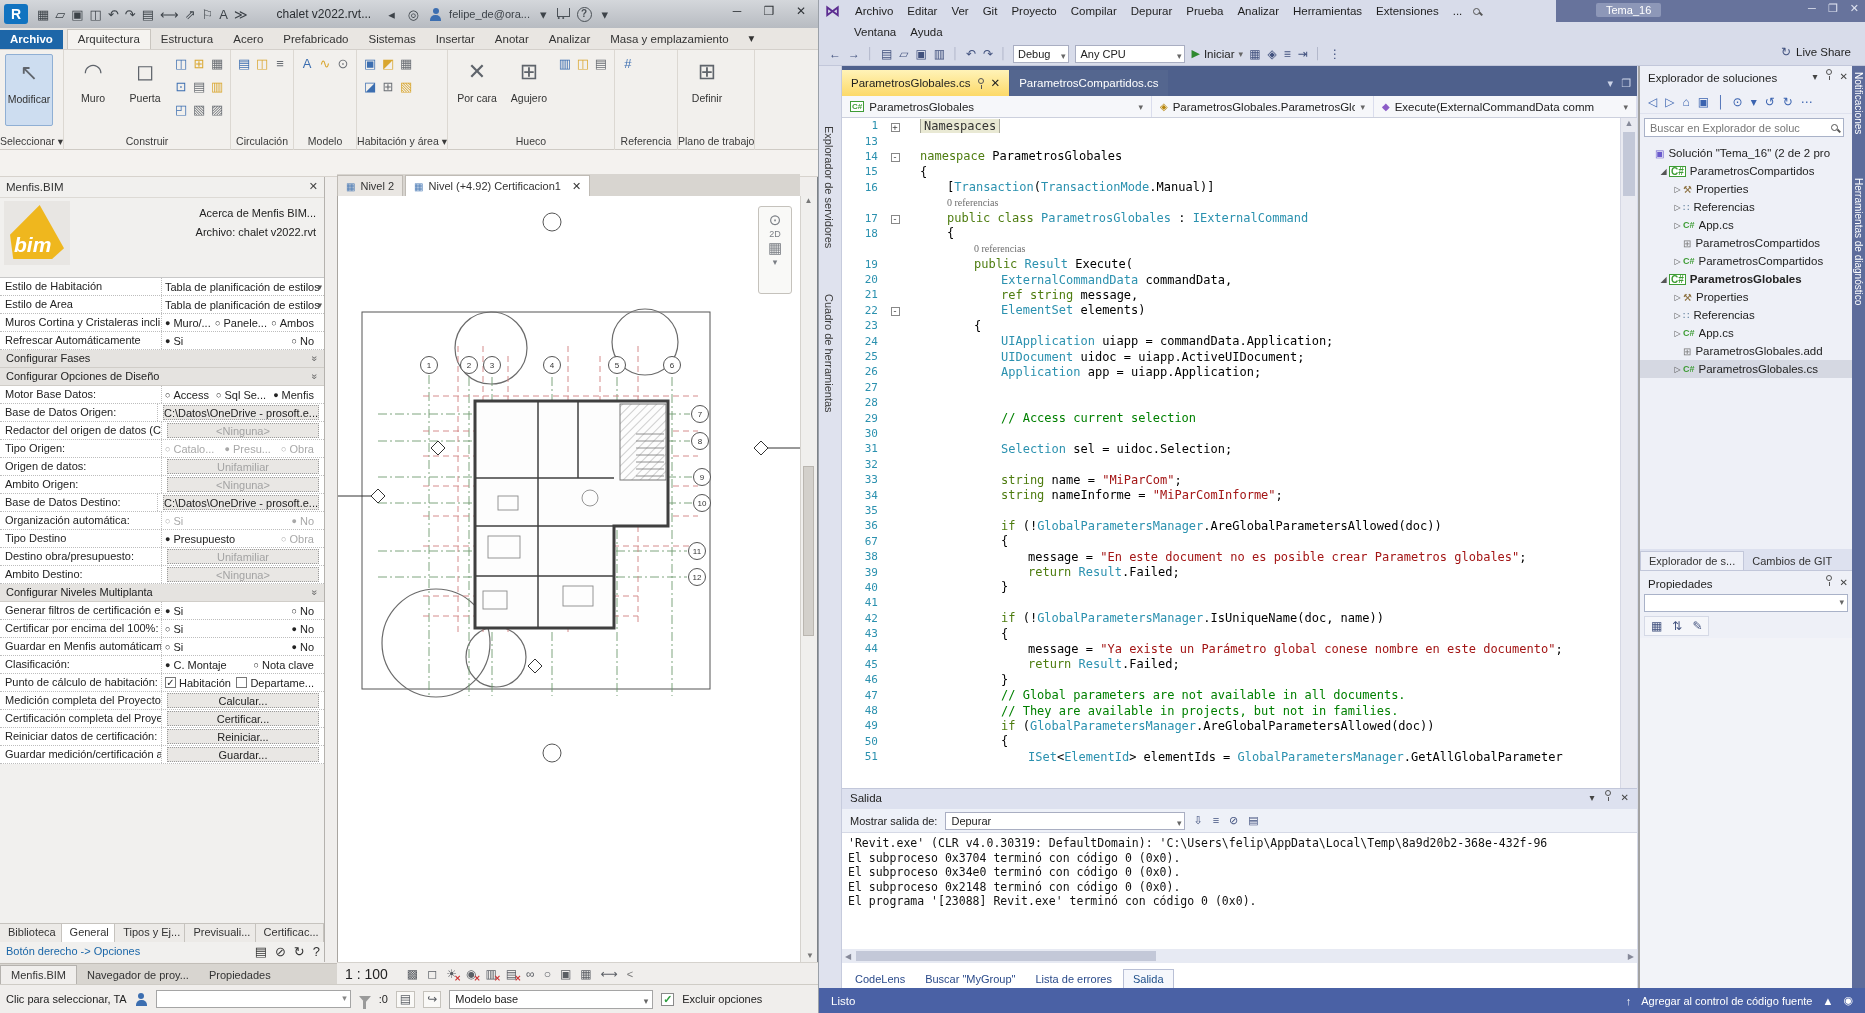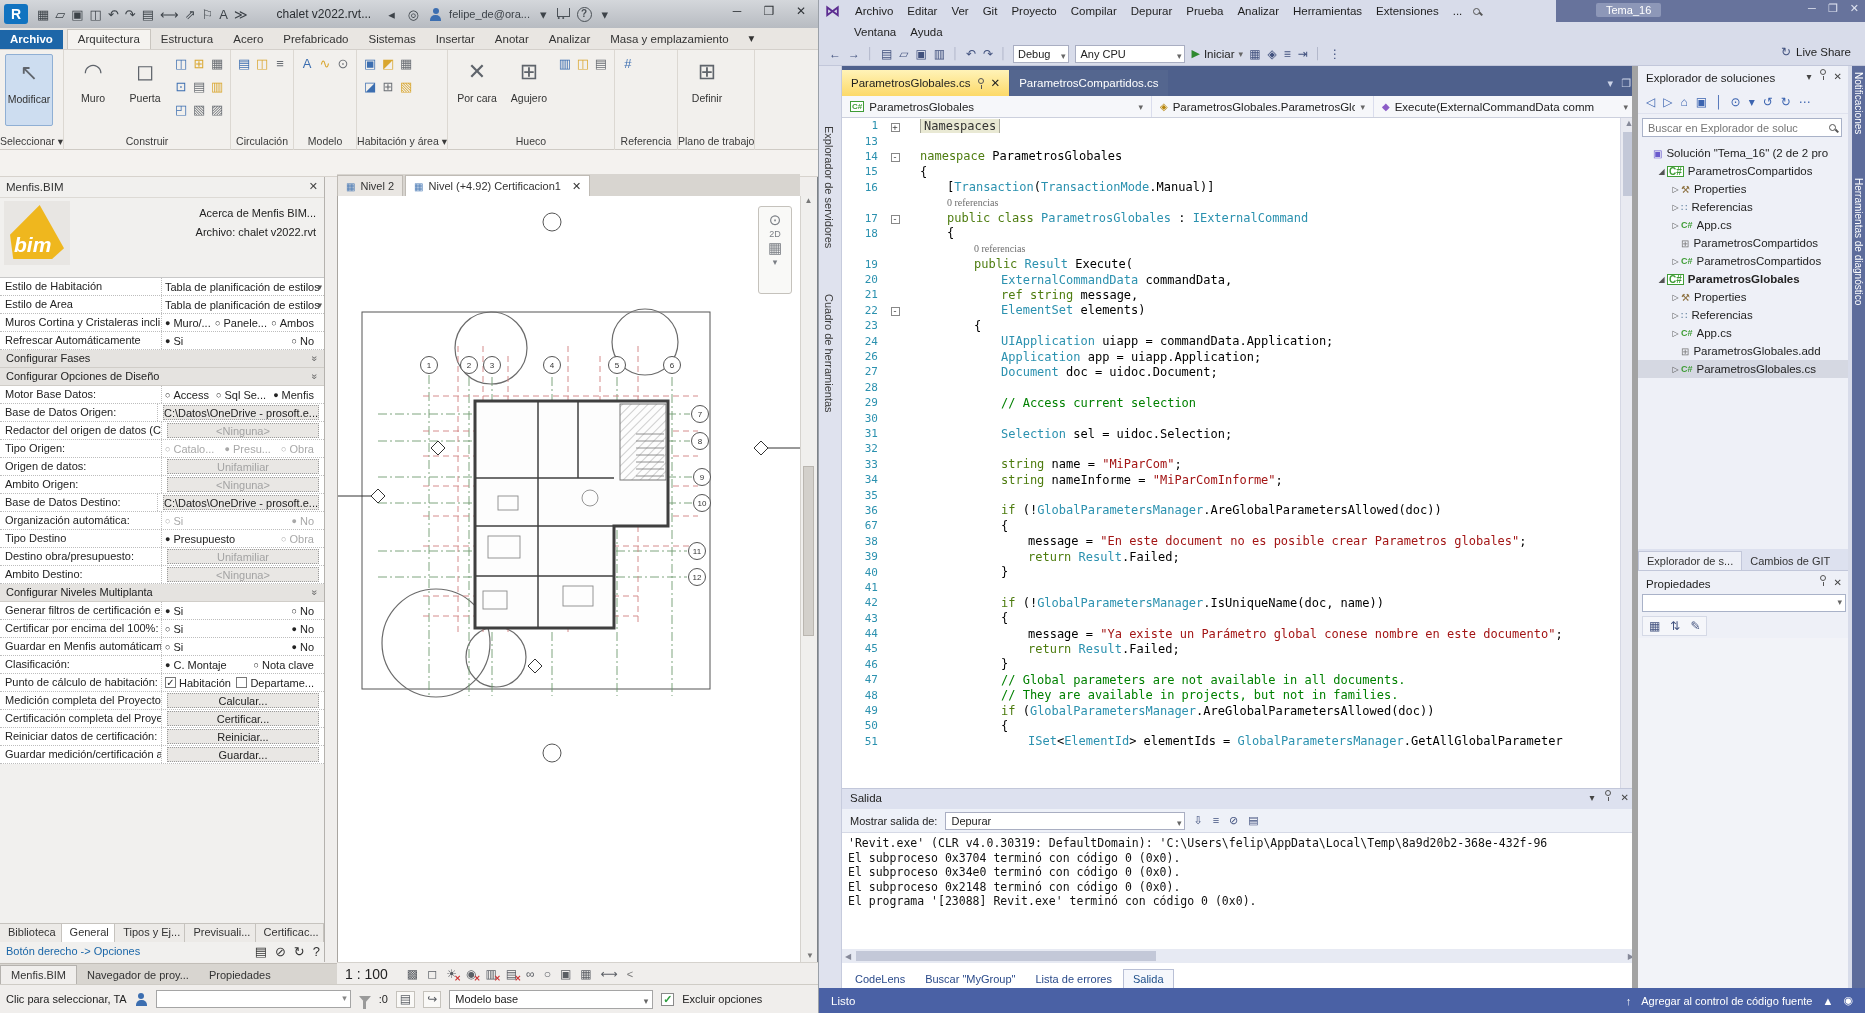--- a/index.html
+++ b/index.html
@@ -172,21 +172,21 @@
   #out-hscroll .thumb { position:absolute; left:14px; top:2px; width:300px; height:10px; background:#c3c8d8; }
 
   #panel-tabs { position:absolute; left:23px; top:964px; width:795px; height:24px; display:flex; gap:2px; align-items:flex-end; padding-left:4px; }
   .ptab { font-size:11px; color:#2a4a8a; padding:3px 9px; }
   .ptab.active { background:#f5f7fc; border:1px solid #b9c0d6; border-bottom:none; color:#1e4f8a; }
 
   #vs-status { position:absolute; left:0; top:988px; width:100%; height:25px; background:#4a61a5; color:#fff; display:flex; align-items:center; padding:0 12px; font-size:11.5px; }
   .vst-right { margin-left:auto; display:flex; gap:10px; align-items:center; font-size:11px; }
 
   
-  #vs-rightdock { position:absolute; right:17px; top:66px; width:216px; height:922px; background:#eef0f7; border-left:6px solid #a3a3a3; }
+  #vs-rightdock { position:absolute; right:11px; top:66px; width:216px; height:922px; background:#eef0f7; border-left:2px solid #a3a3a3; }
   #sln-title { position:absolute; left:0; top:2px; width:100%; padding:4px 8px; font-size:11.5px; color:#1e1e1e; }
   .sln-btns { position:absolute; right:6px; top:5px; display:flex; gap:8px; color:#444; font-size:10px; }
   #sln-toolbar { position:absolute; left:0; top:24px; width:100%; height:24px; display:flex; gap:8px; align-items:center; padding:0 8px; color:#3c64b0; font-size:12px; border-bottom:1px solid #dfe2ee; }
   #sln-search { position:absolute; left:4px; top:52px; width:200px; height:19px; background:#fff; border:1px solid #a9b2c8; display:flex; align-items:center; padding:0 5px; }
   #sln-search .ph { color:#767676; font-size:11px; flex:1; white-space:nowrap; overflow:hidden; }
   .mag { display:inline-block; width:7px; height:7px; border:1.5px solid #555; border-radius:50%; position:relative; flex:none; }
   .mag::after { content:""; position:absolute; width:4px; height:1.5px; background:#555; transform:rotate(45deg); right:-4px; bottom:-1px; }
   #sln-tree { position:absolute; left:0; top:78px; width:100%; }
   .trow { height:18px; display:flex; align-items:center; font-size:11.5px; white-space:nowrap; overflow:hidden; }
   .trow.sel { background:#d5d8e2; }
@@ -909,22 +909,23 @@
           <div class="code-line refline"><span class="gut"></span><span class="foldc"></span><span class="ctext" style="padding-left: 45px;"><span>0 referencias</span></span></div>
           <div class="code-line"><span class="gut">17</span><span class="foldc"><span class="fold">-</span></span><span class="ctext" style="padding-left: 45px;"><span class="tok-k">public</span><span class="tok-p"> </span><span class="tok-k">class</span><span class="tok-p"> </span><span class="tok-t">ParametrosGlobales</span><span class="tok-p"> : </span><span class="tok-t">IExternalCommand</span></span></div>
           <div class="code-line"><span class="gut">18</span><span class="foldc"></span><span class="ctext" style="padding-left: 45px;"><span class="tok-p">{</span></span></div>
           <div class="code-line refline"><span class="gut"></span><span class="foldc"></span><span class="ctext" style="padding-left: 72px;"><span>0 referencias</span></span></div>
           <div class="code-line"><span class="gut">19</span><span class="foldc"></span><span class="ctext" style="padding-left: 72px;"><span class="tok-k">public</span><span class="tok-p"> </span><span class="tok-t">Result</span><span class="tok-p"> Execute(</span></span></div>
           <div class="code-line"><span class="gut">20</span><span class="foldc"></span><span class="ctext" style="padding-left: 99px;"><span class="tok-t">ExternalCommandData</span><span class="tok-p"> commandData,</span></span></div>
           <div class="code-line"><span class="gut">21</span><span class="foldc"></span><span class="ctext" style="padding-left: 99px;"><span class="tok-k">ref</span><span class="tok-p"> </span><span class="tok-k">string</span><span class="tok-p"> message,</span></span></div>
           <div class="code-line"><span class="gut">22</span><span class="foldc"><span class="fold">-</span></span><span class="ctext" style="padding-left: 99px;"><span class="tok-t">ElementSet</span><span class="tok-p"> elements)</span></span></div>
           <div class="code-line"><span class="gut">23</span><span class="foldc"></span><span class="ctext" style="padding-left: 72px;"><span class="tok-p">{</span></span></div>
           <div class="code-line"><span class="gut">24</span><span class="foldc"></span><span class="ctext" style="padding-left: 99px;"><span class="tok-t">UIApplication</span><span class="tok-p"> uiapp = commandData.Application;</span></span></div>
+          <div class="code-line"><span class="gut">25</span><span class="foldc"></span><span class="ctext" style="padding-left: 99px;"><span class="tok-t">UIDocument</span><span class="tok-p"> uidoc = uiapp.ActiveUIDocument;</span></span></div>
           <div class="code-line"><span class="gut">26</span><span class="foldc"></span><span class="ctext" style="padding-left: 99px;"><span class="tok-t">Application</span><span class="tok-p"> app = uiapp.Application;</span></span></div>
-          <div class="code-line"><span class="gut">27</span><span class="foldc"></span><span class="ctext" style="padding-left: 99px;"><span class="tok-t">Document</span><span class="tok-p"> doc = uidoc.Document;</span></span></div>
+          <div class="code-line"><span class="gut">27</span><span class="foldc"></span></div>
           <div class="code-line"><span class="gut">28</span><span class="foldc"></span><span class="ctext" style="padding-left: 18px;"></span></div>
           <div class="code-line"><span class="gut">29</span><span class="foldc"></span><span class="ctext" style="padding-left: 99px;"><span class="tok-c">// Access current selection</span></span></div>
           <div class="code-line"><span class="gut">30</span><span class="foldc"></span><span class="ctext" style="padding-left: 18px;"></span></div>
           <div class="code-line"><span class="gut">31</span><span class="foldc"></span><span class="ctext" style="padding-left: 99px;"><span class="tok-t">Selection</span><span class="tok-p"> sel = uidoc.Selection;</span></span></div>
           <div class="code-line"><span class="gut">32</span><span class="foldc"></span><span class="ctext" style="padding-left: 18px;"></span></div>
           <div class="code-line"><span class="gut">33</span><span class="foldc"></span><span class="ctext" style="padding-left: 99px;"><span class="tok-k">string</span><span class="tok-p"> name = </span><span class="tok-s">"MiParCom"</span><span class="tok-p">;</span></span></div>
           <div class="code-line"><span class="gut">34</span><span class="foldc"></span><span class="ctext" style="padding-left: 99px;"><span class="tok-k">string</span><span class="tok-p"> nameInforme = </span><span class="tok-s">"MiParComInforme"</span><span class="tok-p">;</span></span></div>
           <div class="code-line"><span class="gut">35</span><span class="foldc"></span><span class="ctext" style="padding-left: 18px;"></span></div>
           <div class="code-line"><span class="gut">36</span><span class="foldc"></span><span class="ctext" style="padding-left: 99px;"><span class="tok-k">if</span><span class="tok-p"> (!</span><span class="tok-t">GlobalParametersManager</span><span class="tok-p">.AreGlobalParametersAllowed(doc))</span></span></div>
           <div class="code-line"><span class="gut">67</span><span class="foldc"></span><span class="ctext" style="padding-left: 99px;"><span class="tok-p">{</span></span></div>

